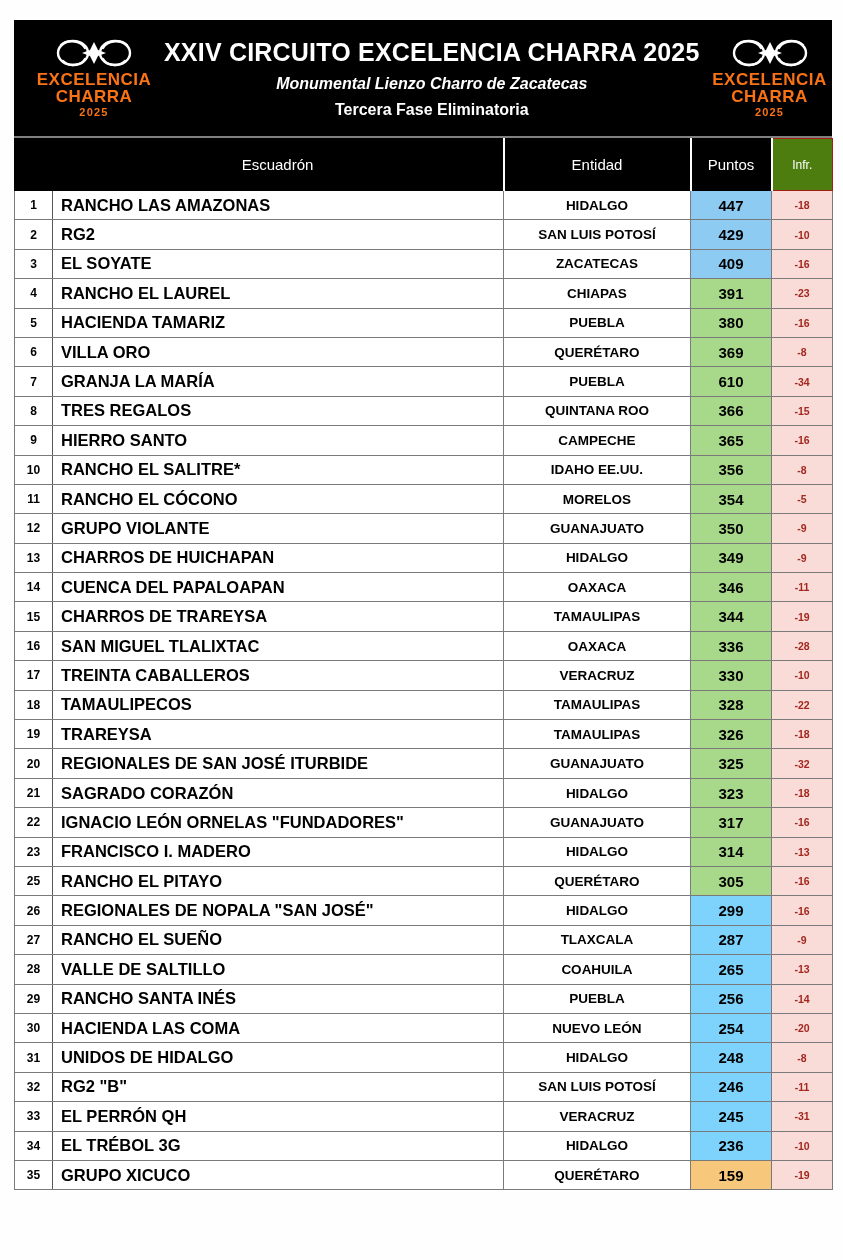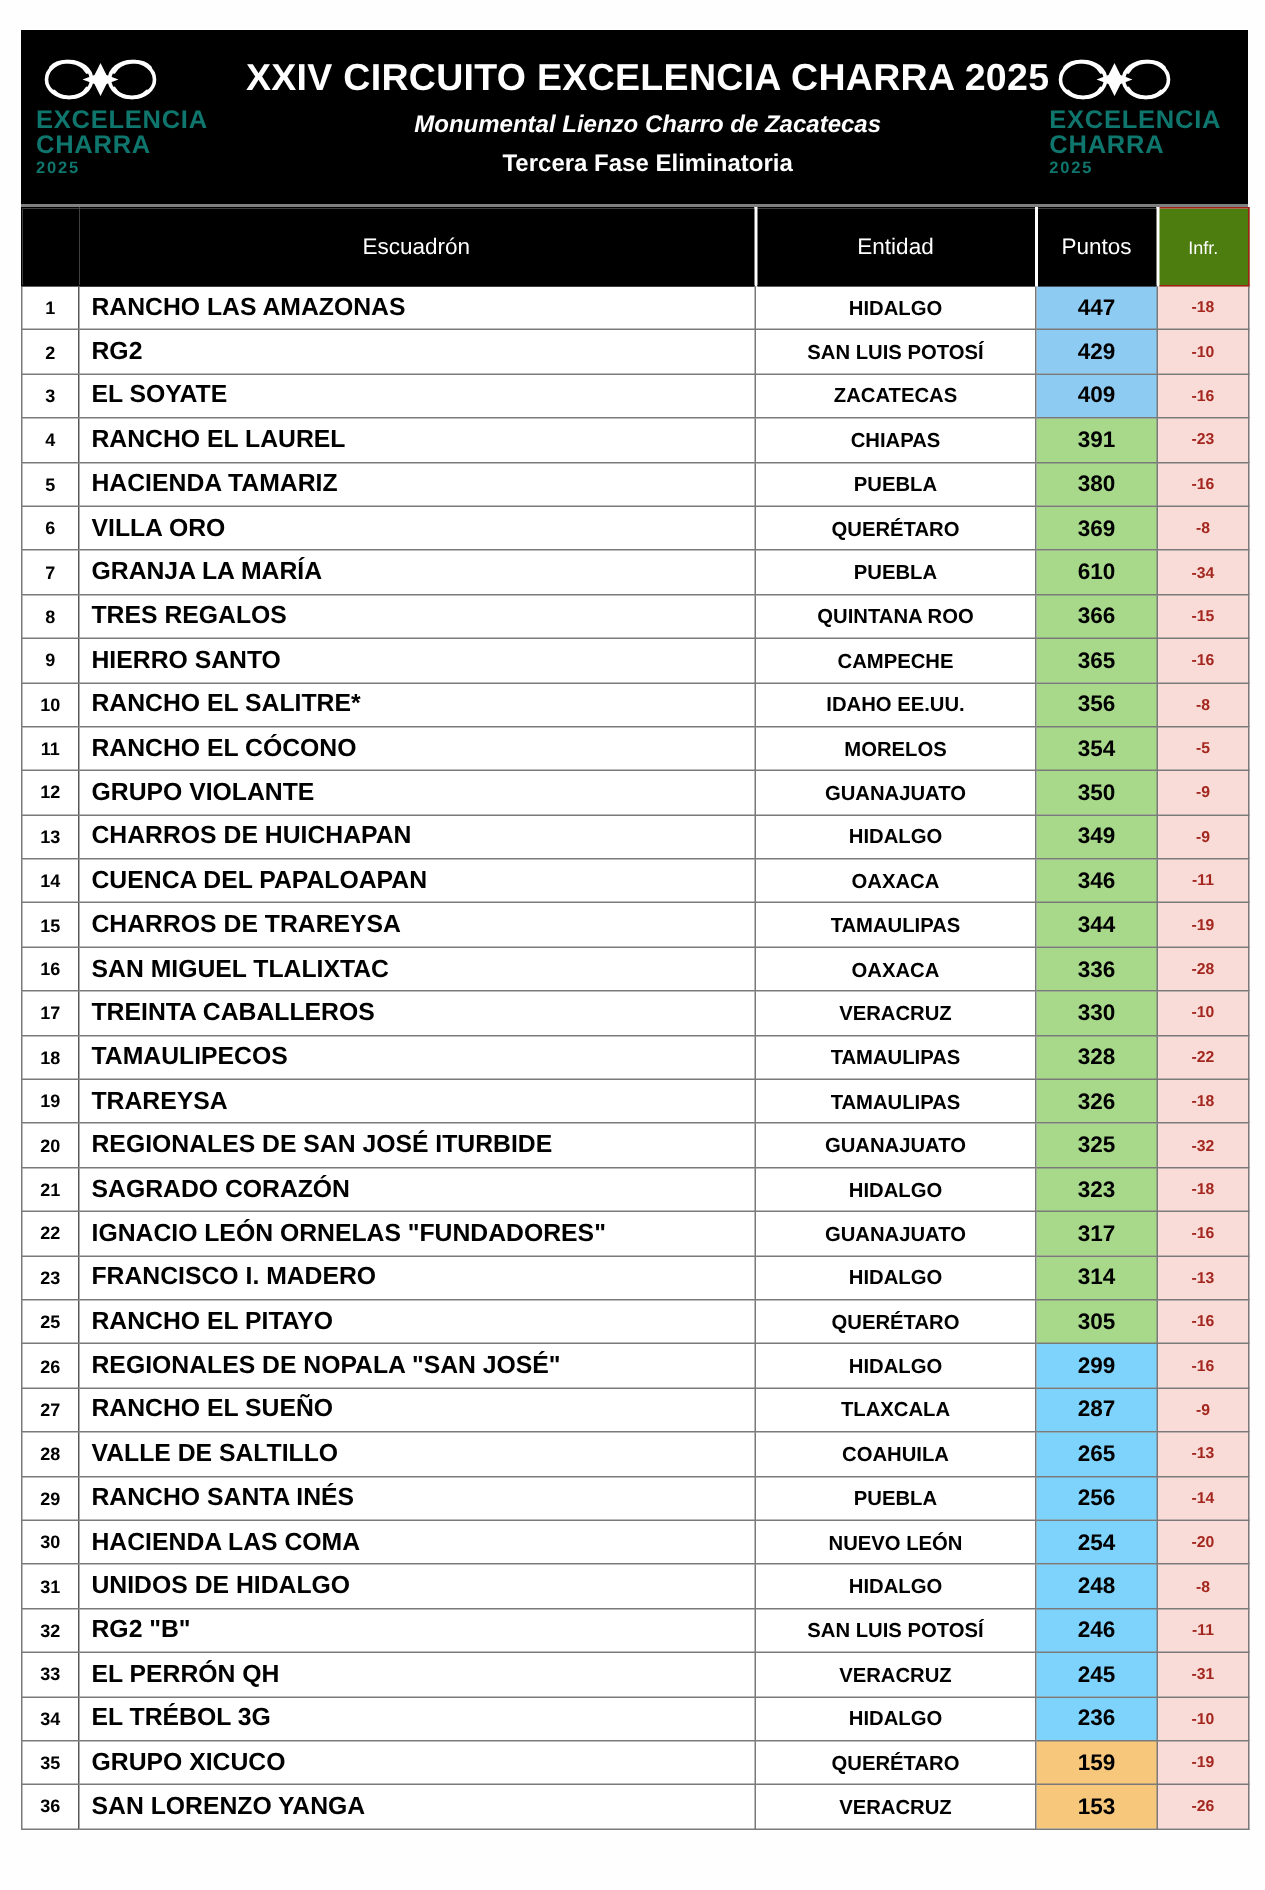--- a/index.html
+++ b/index.html
@@ -25,22 +25,23 @@
     align-items: center;
     justify-content: space-between;
     padding: 0 10px;
     border-bottom: 2px solid #808080;
   }
   .logo {
     width: 140px;
     flex: 0 0 140px;
     display: flex;
     flex-direction: column;
+    align-items: center;
     justify-content: center;
-    color: #0f766e;
+    color: #f97316;
     user-select: none;
   }
   .logo svg { display: block; }
   .logo-l1 {
     font-size: 17px; font-weight: bold; letter-spacing: .5px;
     line-height: 1; margin-top: 1px;
   }
   .logo-l2 {
     font-size: 17px; font-weight: bold; letter-spacing: .5px;
     line-height: 1.05;
@@ -440,23 +441,16 @@
           <td class="pts pts-yellow">236</td>
           <td class="inf">-10</td>
         </tr>
         <tr>
           <td class="rank">35</td>
           <td class="team">GRUPO XICUCO</td>
           <td class="ent">QUERÉTARO</td>
           <td class="pts pts-orange">159</td>
           <td class="inf">-19</td>
         </tr>
-        <tr>
-          <td class="rank">36</td>
-          <td class="team">SAN LORENZO YANGA</td>
-          <td class="ent">VERACRUZ</td>
-          <td class="pts pts-orange">153</td>
-          <td class="inf">-26</td>
-        </tr>
       </tbody>
   </table>
 
 </div>
 
 </body></html>

